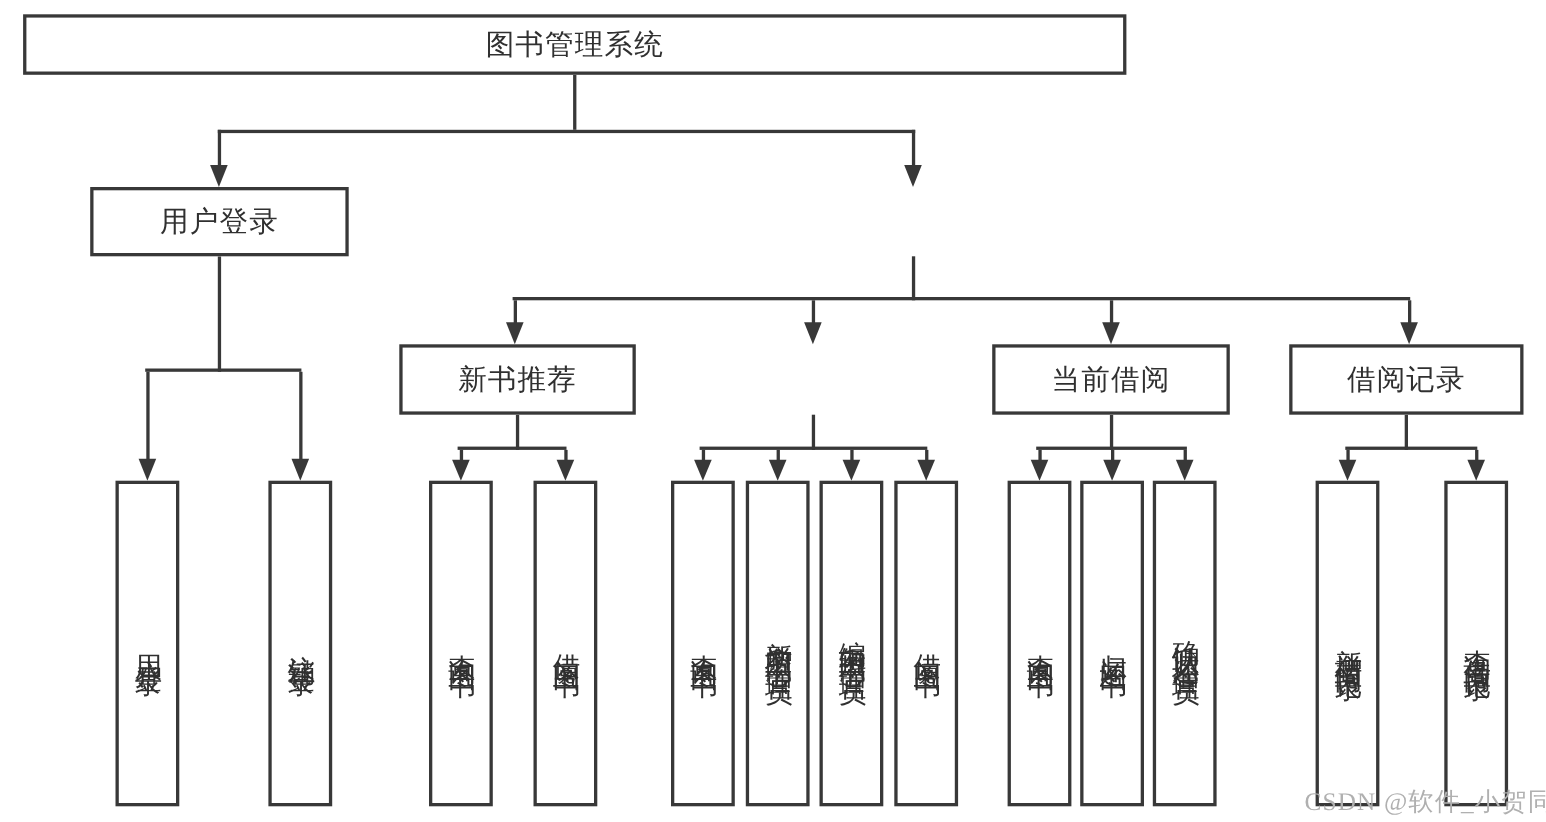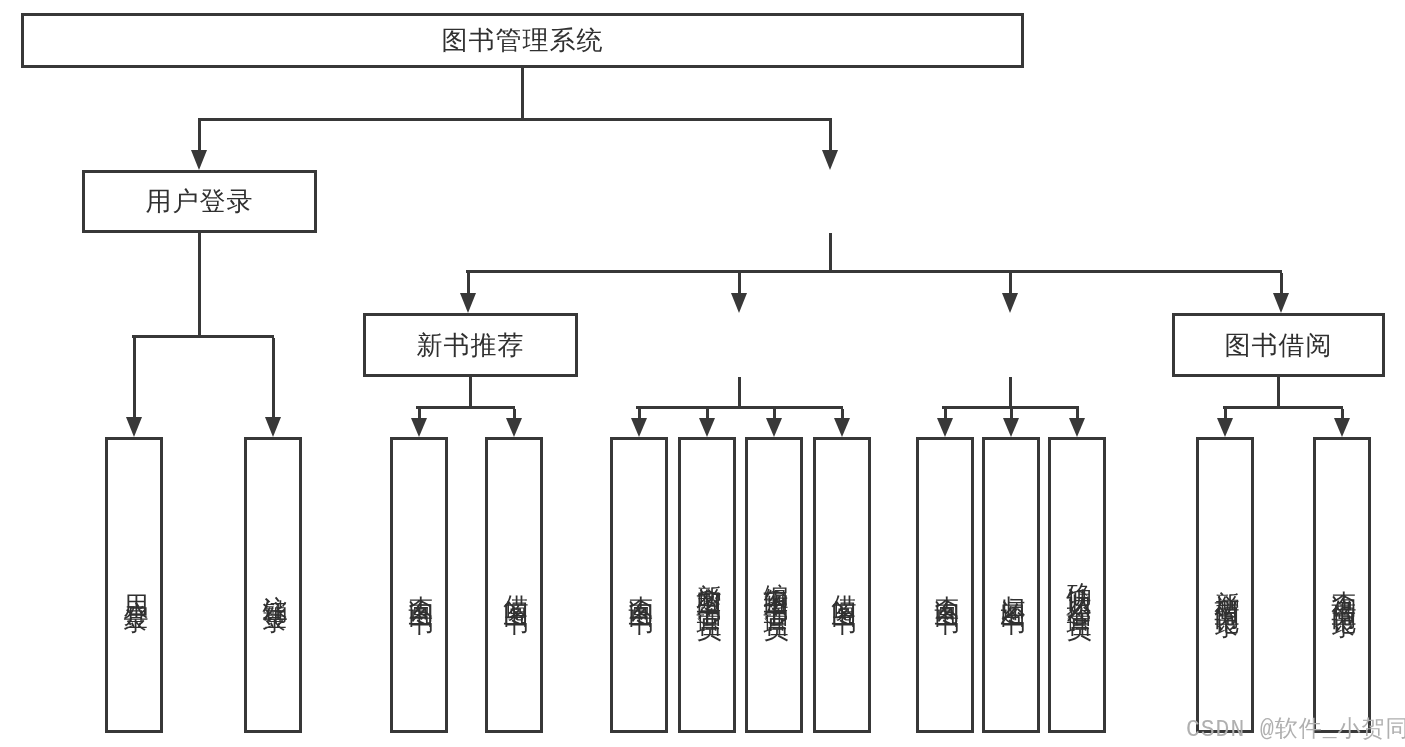--- a/index.html
+++ b/index.html
@@ -7,21 +7,21 @@
     --ink:#303030;
     --watermark:#b0b0b0;
     --bg:#ffffff;
   }
   html,body{margin:0;padding:0;background:var(--bg);}
   .canvas{
     position:relative;
     width:1405px;height:747px;
     background:var(--bg);
     overflow:hidden;
-    font-family:Liberation Mono, monospace;
+    font-family:Liberation Serif, serif;
     color:var(--ink);
   }
   
   .box{
     position:absolute;
     box-sizing:border-box;
     border:3px solid var(--line);
     background:#fff;
     display:flex;align-items:center;justify-content:center;
     font-size:26px;letter-spacing:1px;
@@ -134,23 +134,26 @@
   <div class="box" style="left:82px;top:170px;width:235px;height:63px;">
     <span>用户登录</span>
   </div>
 
 
   <div class="box" style="left:363px;top:313px;width:215px;height:64px;">
     <span>新书推荐</span>
   </div>
 
 
+  <div class="box" style="left:902px;top:313px;width:216px;height:64px;">
+    <span>当前借阅</span>
+  </div>
 
   <div class="box" style="left:1172px;top:313px;width:213px;height:64px;">
-    <span>图书借阅</span>
+    <span>借阅记录</span>
   </div>
 
   <div class="vbox" style="left:105px;">
     <span class="vtext">用户登录</span>
   </div>
   <div class="vbox" style="left:244px;">
     <span class="vtext">注销登录</span>
   </div>
 
   <div class="vbox" style="left:390px;">

